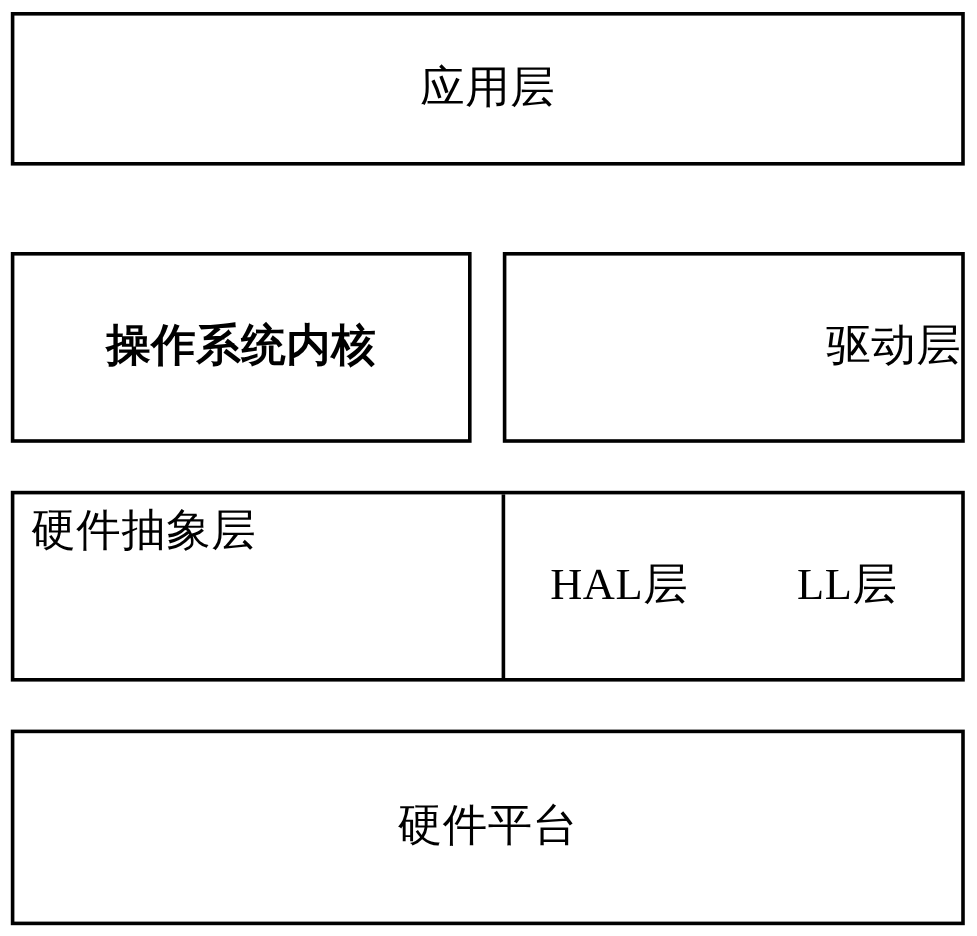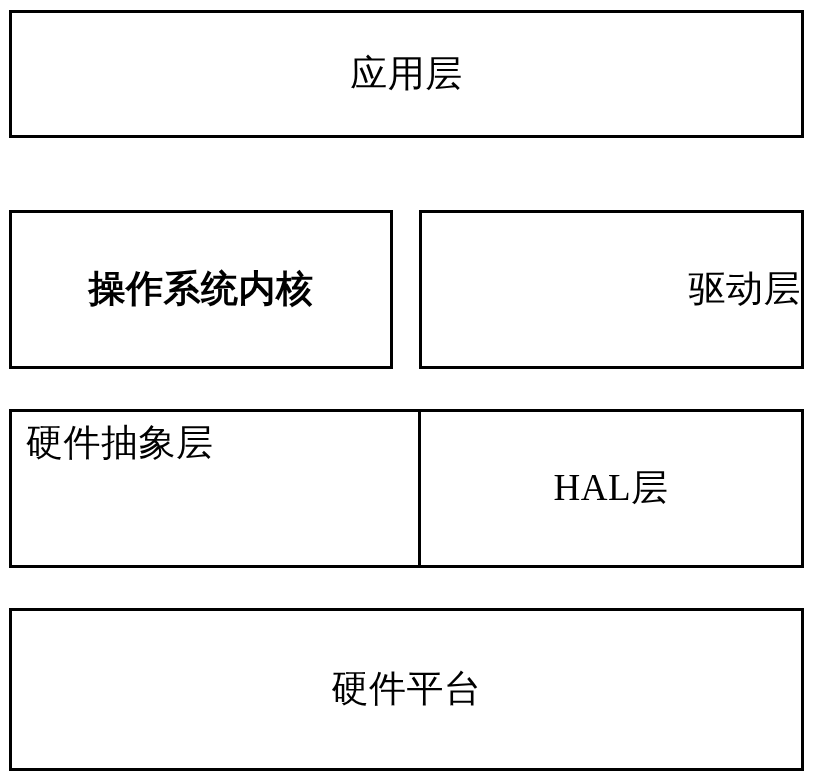--- a/index.html
+++ b/index.html
@@ -140,20 +140,23 @@
       <span class="layer-label">硬件抽象层</span>
     </div>
 
     <div id="hal-divider-vertical"></div>
 
     <div id="hal-right">
       <div class="hal-sub-cell">
         <span class="layer-label">HAL层</span>
       </div>
       <div id="hal-divider-horizontal"></div>
+      <div class="hal-sub-cell">
+        <span class="layer-label">LL层</span>
+      </div>
     </div>
   </div>
 
   <div class="layer-box" id="box-hardware-platform">
     <span class="layer-label">硬件平台</span>
   </div>
 
 </div>
 
 </body></html>

